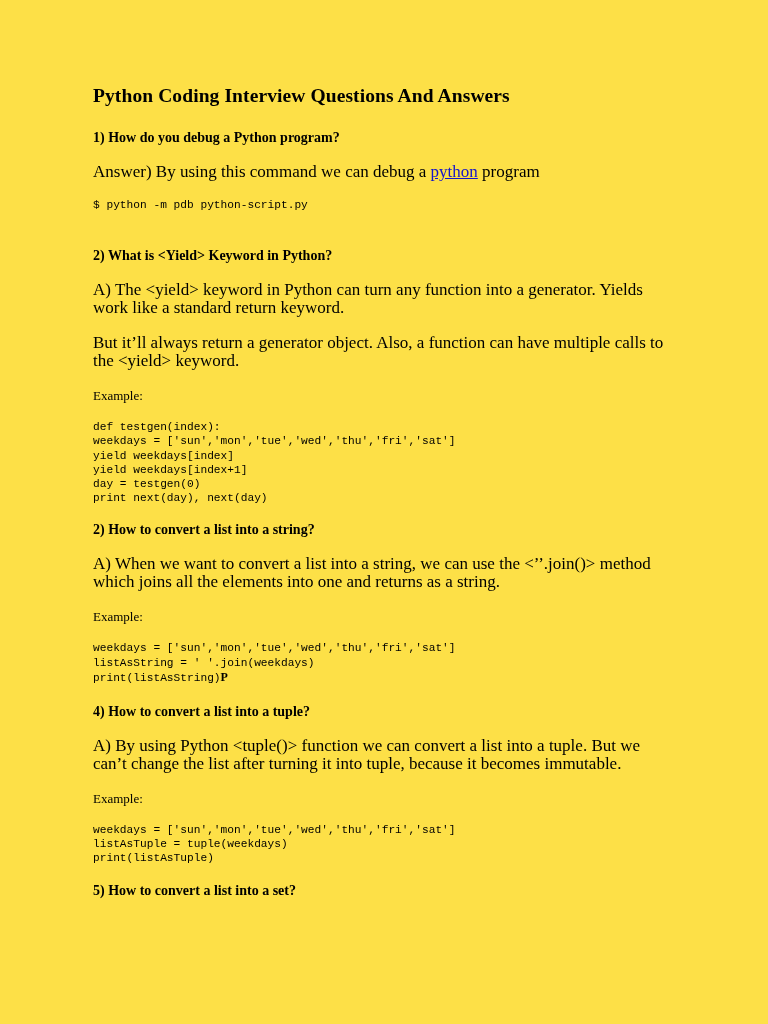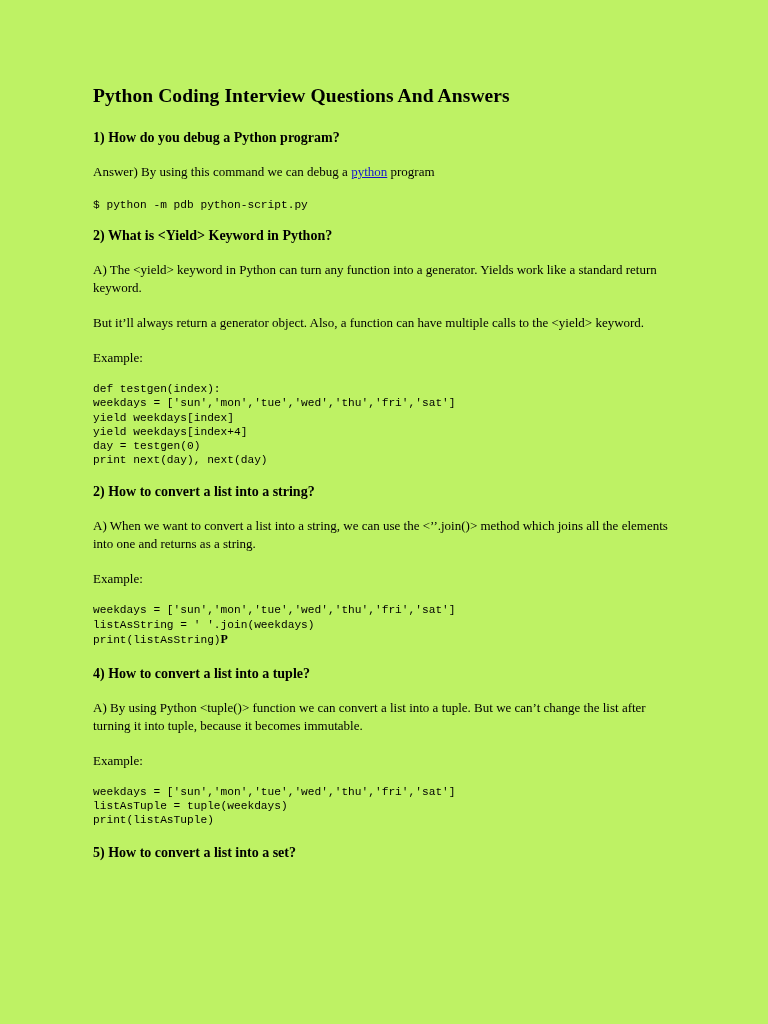--- a/index.html
+++ b/index.html
@@ -13,21 +13,21 @@
     height: 1024px;
     overflow: hidden;
     font-family: "Liberation Serif", "DejaVu Serif", serif;
     color: #000000;
     -webkit-font-smoothing: antialiased;
   }
   .page {
     position: relative;
     width: 768px;
     height: 1024px;
-    background: #bef264;
+    background: #fde047;
     box-sizing: border-box;
     padding: 84px 92px 0 93px;
   }
   .doc-title {
     font-family: "Liberation Serif", "DejaVu Serif", serif;
     font-size: 19.5px;
     font-weight: bold;
     line-height: 24px;
     margin: 0 0 21px 0;
     letter-spacing: 0.1px;
@@ -36,21 +36,21 @@
   .q-heading {
     font-family: "Liberation Serif", "DejaVu Serif", serif;
     font-size: 14px;
     font-weight: bold;
     line-height: 17px;
     margin: 0 0 17px 0;
     color: #000000;
   }
   .para {
     font-family: "Liberation Serif", "DejaVu Serif", serif;
-    font-size: 13px;
+    font-size: 17px;
     font-weight: normal;
     line-height: 18px;
     margin: 0 0 17px 0;
     color: #000000;
     max-width: 584px;
     text-align: left;
   }
   .label-line {
     font-family: "Liberation Serif", "DejaVu Serif", serif;
     font-size: 13px;
@@ -61,21 +61,21 @@
   .code {
     font-family: "Liberation Mono", "DejaVu Sans Mono", monospace;
     font-size: 11.2px;
     line-height: 14.2px;
     white-space: pre;
     margin: 0 0 16px 0;
     color: #000000;
     letter-spacing: 0px;
   }
   .code.single {
-    margin-bottom: 15px;
+    margin-bottom: 35px;
   }
   a.link {
     color: #1414cc;
     text-decoration: underline;
   }
   .stray-p {
     font-family: "Liberation Serif", "DejaVu Serif", serif;
     font-size: 12px;
     font-weight: bold;
   }
@@ -98,21 +98,21 @@
 
   <p class="para">A) The &lt;yield&gt; keyword in Python can turn any function into a generator. Yields work like a standard return keyword.</p>
 
   <p class="para">But it’ll always return a generator object. Also, a function can have multiple calls to the &lt;yield&gt; keyword.</p>
 
   <p class="label-line">Example:</p>
 
   <pre class="code">def testgen(index):
 weekdays = ['sun','mon','tue','wed','thu','fri','sat']
 yield weekdays[index]
-yield weekdays[index+4]
+yield weekdays[index+1]
 day = testgen(0)
 print next(day), next(day)</pre>
 
 
   <h2 class="q-heading">2) How to convert a list into a string?</h2>
 
   <p class="para">A) When we want to convert a list into a string, we can use the &lt;’’.join()&gt; method which joins all the elements into one and returns as a string.</p>
 
   <p class="label-line">Example:</p>
 

